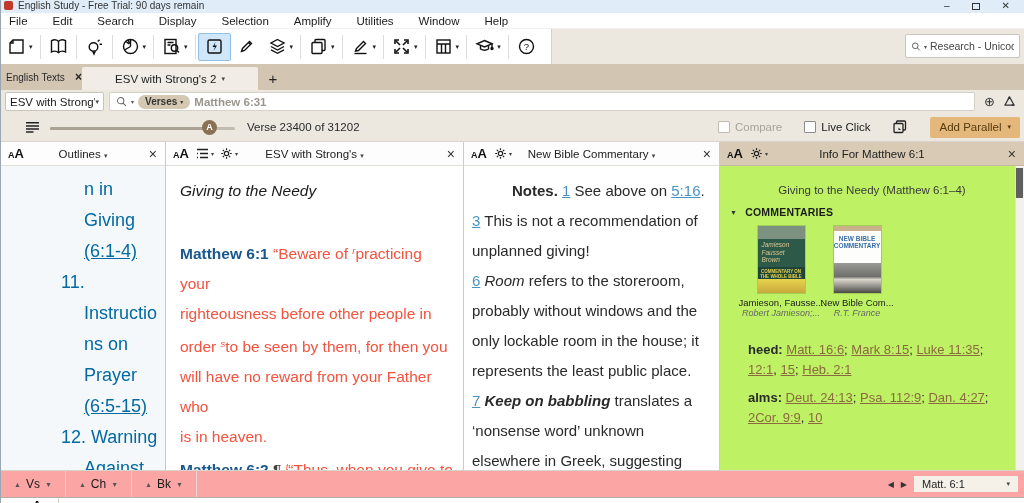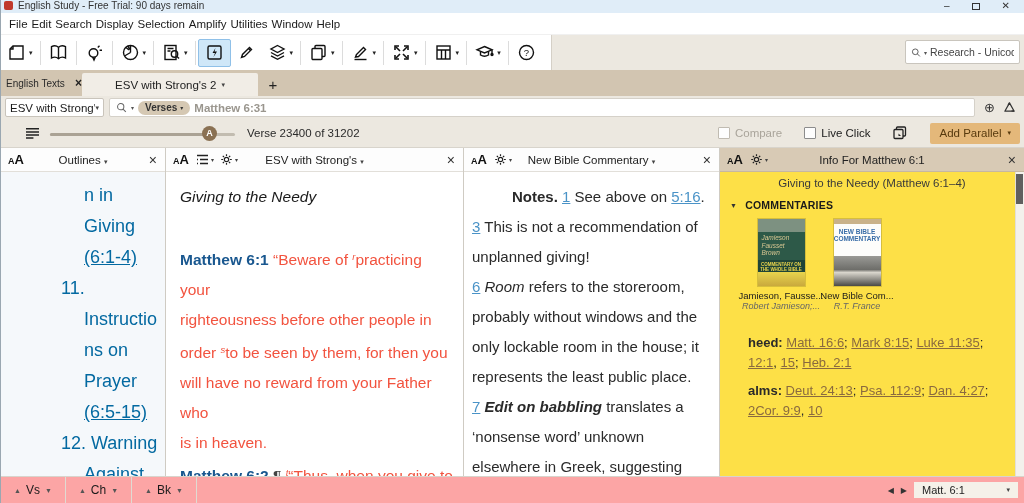--- a/index.html
+++ b/index.html
@@ -8,21 +8,21 @@
 
   
   .titlebar { height:13px; background:#e0edf8; display:flex; align-items:flex-start; font-size:10px; color:#333; }
   .app-logo { width:9px; height:9px; background:#c0392b; border-radius:2px; margin:1px 5px 0 3px; }
   .title-text { line-height:12px; white-space:nowrap; }
   .win-controls { margin-left:auto; display:flex; gap:22px; padding-right:14px; color:#333; align-items:flex-start; }
   .win-btn { font-size:10px; line-height:12px; }
   .win-max { width:8px; height:7px; border:1px solid #333; margin-top:3px; }
 
   
-  .menubar { height:22px; background:#fff; display:flex; align-items:center; padding-left:8px; gap:4px; font-size:11.5px; color:#1a1a1a; border-bottom:1px solid #f0f0f0; }
+  .menubar { height:16px; background:#fff; display:flex; align-items:center; padding-left:8px; gap:25px; font-size:11.5px; color:#1a1a1a; border-bottom:1px solid #f0f0f0; }
 
   
   .toolbar { height:35px; background:#fff; display:flex; align-items:center; position:relative; }
   .toolbar-right-bg { position:absolute; left:550px; top:0; right:0; bottom:0; background:#ece8e0; border-left:1px solid #d5d0c7; }
   .tbtn { display:flex; align-items:center; justify-content:center; height:28px; padding:0 5px; position:relative; }
   .tbtn svg { width:21px; height:21px; display:block; }
   .tbtn .dd { font-size:7px; color:#222; margin-left:2px; }
   .tbtn.active { background:#cfe7f8; border:1px solid #8fc0e8; border-radius:2px; }
   .tsep { width:1px; height:24px; background:#dcdcdc; margin:0 2px; }
   .toolbar-search { position:absolute; right:4px; top:5px; width:115px; height:24px; background:#fff; border:1px solid #c9c5bd; border-radius:2px; display:flex; align-items:center; padding:0 5px; gap:3px; z-index:2; }
@@ -108,21 +108,21 @@
 
   
   .p-comm .pbody { background:#fff; padding:10px 6px 0 8px; font-size:15px; line-height:30px; color:#2a2a2a; }
   .comm-p1 { text-indent:40px; }
   .r-bold { font-weight:bold; }
   .r-blue { color:#4a93c7; text-decoration:underline; }
   .r-ital { font-style:italic; }
   .r-boldital { font-weight:bold; font-style:italic; }
 
   
-  .p-info .pbody { background:#fde047; position:relative; padding-top:5px; }
+  .p-info .pbody { background:#bef264; position:relative; padding-top:18px; }
   .info-scroll { position:absolute; right:0; top:0; bottom:0; width:9px; background:#f3f1ec; border-left:1px solid #e2dfd8; }
   .info-thumb { position:absolute; right:1px; top:2px; width:7px; height:30px; background:#5f5f5f; }
   .info-heading { text-align:center; font-size:11.5px; color:#3a3a3a; margin-bottom:10px; }
   .sect-head { display:flex; align-items:center; gap:8px; padding-left:10px; font-size:10.5px; font-weight:bold; color:#1a1a1a; letter-spacing:.2px; }
   .sect-head .tri { font-size:7px; color:#333; }
   .books { display:flex; gap:14px; padding-left:30px; margin-top:8px; }
   .book { width:62px; display:flex; flex-direction:column; align-items:center; }
   .cover { width:47px; height:67px; box-shadow:0 0 0 1px rgba(0,0,0,.15); position:relative; overflow:hidden; }
   .cover1 { background:#2d5948; }
   .cover1 .c1-top { height:13px; background:#7d9181; font-size:3px; color:#ead9a8; padding:1px 2px; line-height:3.5px; overflow:hidden; }
@@ -437,21 +437,21 @@
             </svg>
           <span class="dd">▾</span>
         </span>
         <div class="ptitle"><span>New Bible Commentary</span> <span class="dd">▾</span></div>
         <span class="pclose">×</span>
       </div>
       <div class="pbody">
         <p class="comm-p1"><span class="r-bold">Notes. </span><span class="r-blue">1</span><span class="r-plain"> See above on </span><span class="r-blue">5:16</span><span class="r-plain">.</span></p>
         <p><span class="r-blue">3</span><span class="r-plain">  This is not a recommendation of</span><br><span class="r-plain">unplanned giving!</span></p>
         <p><span class="r-blue">6</span><span class="r-plain"> </span><span class="r-ital">Room</span><span class="r-plain"> refers to the storeroom,</span><br><span class="r-plain">probably without windows and the</span><br><span class="r-plain">only lockable room in the house; it</span><br><span class="r-plain">represents the least public place.</span></p>
-        <p><span class="r-blue">7</span><span class="r-plain"> </span><span class="r-boldital">Edit on babbling</span><span class="r-plain"> translates a</span><br><span class="r-plain">‘nonsense word’ unknown</span><br><span class="r-plain">elsewhere in Greek, suggesting</span></p>
+        <p><span class="r-blue">7</span><span class="r-plain"> </span><span class="r-boldital">Keep on babbling</span><span class="r-plain"> translates a</span><br><span class="r-plain">‘nonsense word’ unknown</span><br><span class="r-plain">elsewhere in Greek, suggesting</span></p>
       </div>
     </div>
 
     <div class="panel p-info">
       <div class="phead">
         <span class="aa"><span class="sm">A</span>A</span>
         <span class="hicon">
           <svg viewBox="0 0 13 13" stroke="#222" stroke-width="1.2" fill="none">
               <circle cx="6.5" cy="6.5" r="2.2"></circle>
               <path d="M6.5 1.2 V3 M6.5 10 V11.8 M1.2 6.5 H3 M10 6.5 H11.8 M2.8 2.8 L4 4 M9 9 L10.2 10.2 M10.2 2.8 L9 4 M4 9 L2.8 10.2"></path>

